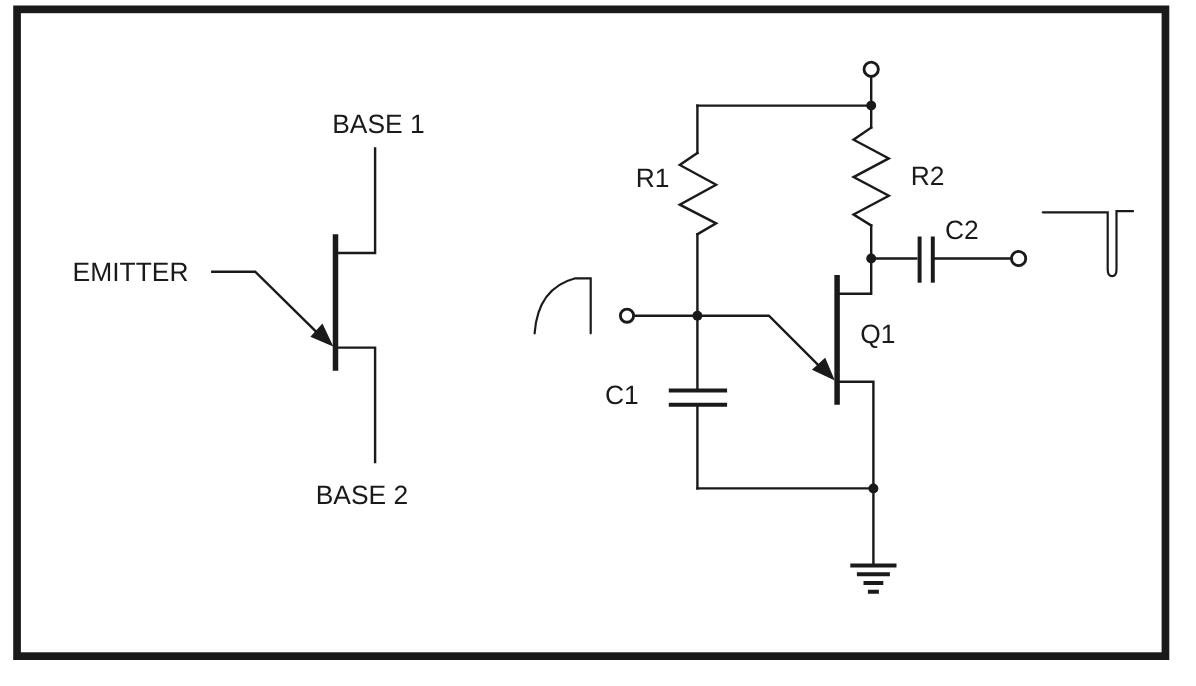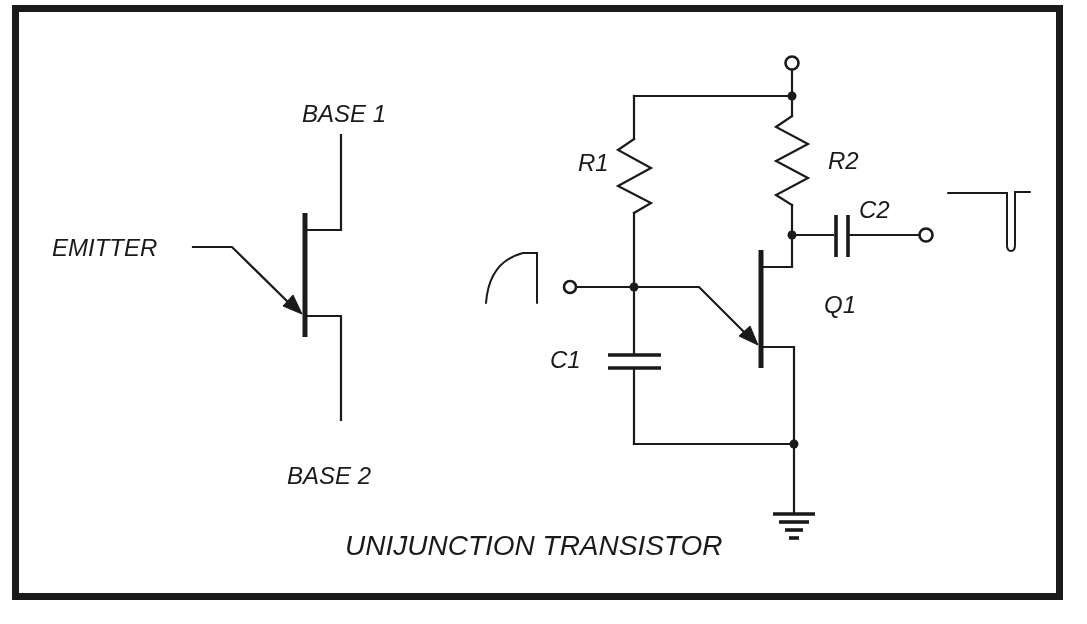--- a/index.html
+++ b/index.html
@@ -11,21 +11,21 @@
     width: 1087px;
     height: 624px;
     position: relative;
     overflow: hidden;
     font-family: "Liberation Sans", sans-serif;
     color: var(--color-line, #1a1a1a);
   }
   .stage {
     position: absolute;
     left: 0; top: 0;
-    width: 1087px; height: 624px; font-style: italic;
+    width: 1087px; height: 624px;
   }
   .frame {
     position: absolute;
     left: 12px; top: 5px;
     width: 1037px; height: 581px;
     border: 7px solid var(--color-line, #111111);
     background: var(--color-background, #ffffff);
     box-sizing: content-box;
   }
   svg.artwork {
@@ -128,23 +128,22 @@
         <line class="stroke" x1="850" y1="235" x2="919" y2="235"></line>
       </g>
       <circle class="terminal" cx="926" cy="235" r="6.5"></circle>
 
       <path class="stroke-thin" d="M486,303 C488,276 500,259 523,253 L537,253 L537,303"></path>
       <path class="stroke-thin" d="M948,193 H1007 V245 Q1007,251 1011,251 Q1015,251 1015,245 V192 H1030"></path>
     </g>
   </svg>
 
   <div class="lbl" style="left:302px; top:102px;">BASE 1</div>
-  <div class="lbl" style="left:52px;  top:236px;">EMITTER</div>
-  <div class="lbl" style="left:287px; top:464px;">BASE 2</div>
+  <div class="lbl" style="left:66px;  top:236px;">EMITTER</div>
+  <div class="lbl" style="left:287px; top:439px;">BASE 2</div>
 
   <div class="lbl" style="left:578px; top:151px;text-align:center;">R1</div>
   <div class="lbl" style="left:828px; top:149px;">R2</div>
   <div class="lbl" style="left:550px; top:348px;text-align:center;">C1</div>
   <div class="lbl" style="left:859px; top:198px;text-align:center;">C2</div>
-  <div class="lbl" style="left:824px; top:293px;">Q1</div>
+  <div class="lbl" style="left:782px; top:293px;">Q1</div>
 
-  <div class="caption" style="left:345px; top:532px;">UNIJUNCTION TRANSISTOR</div>
 </div>
 
 </body></html>

